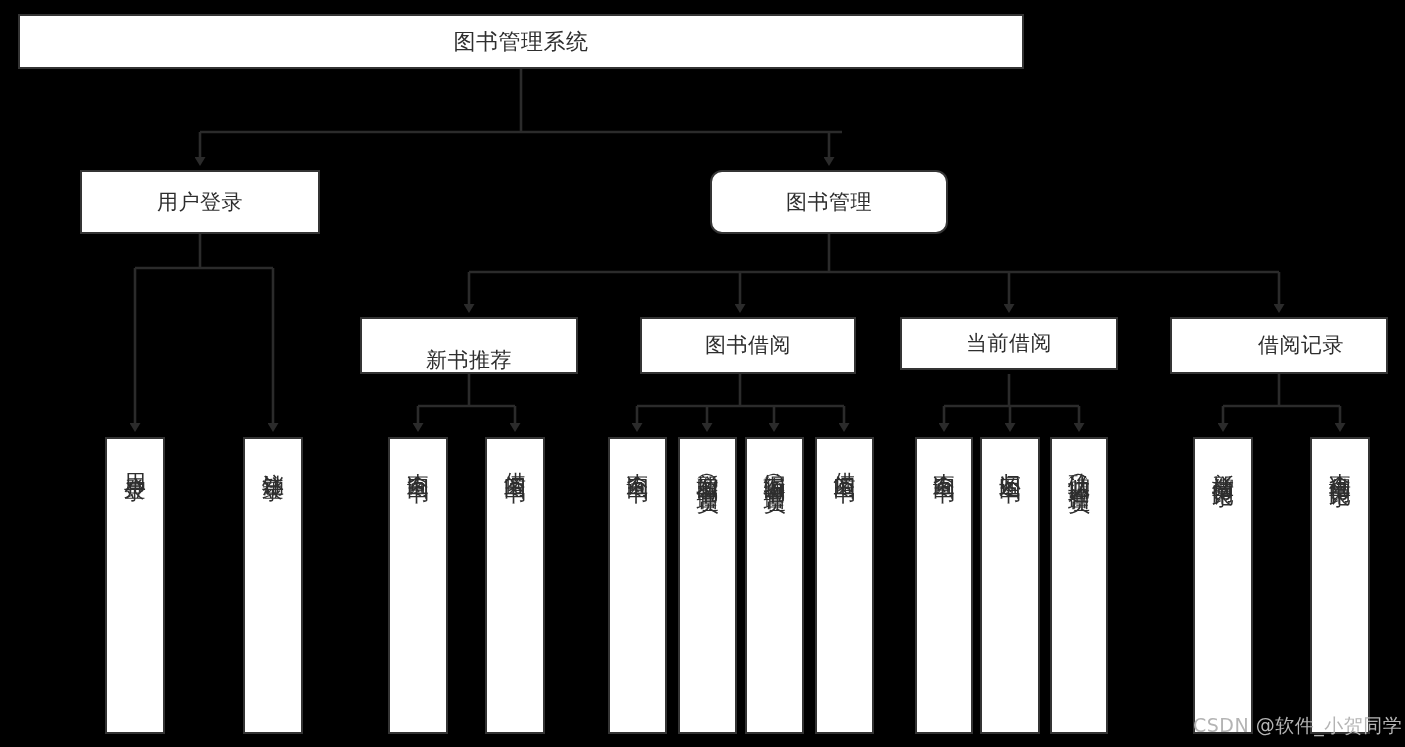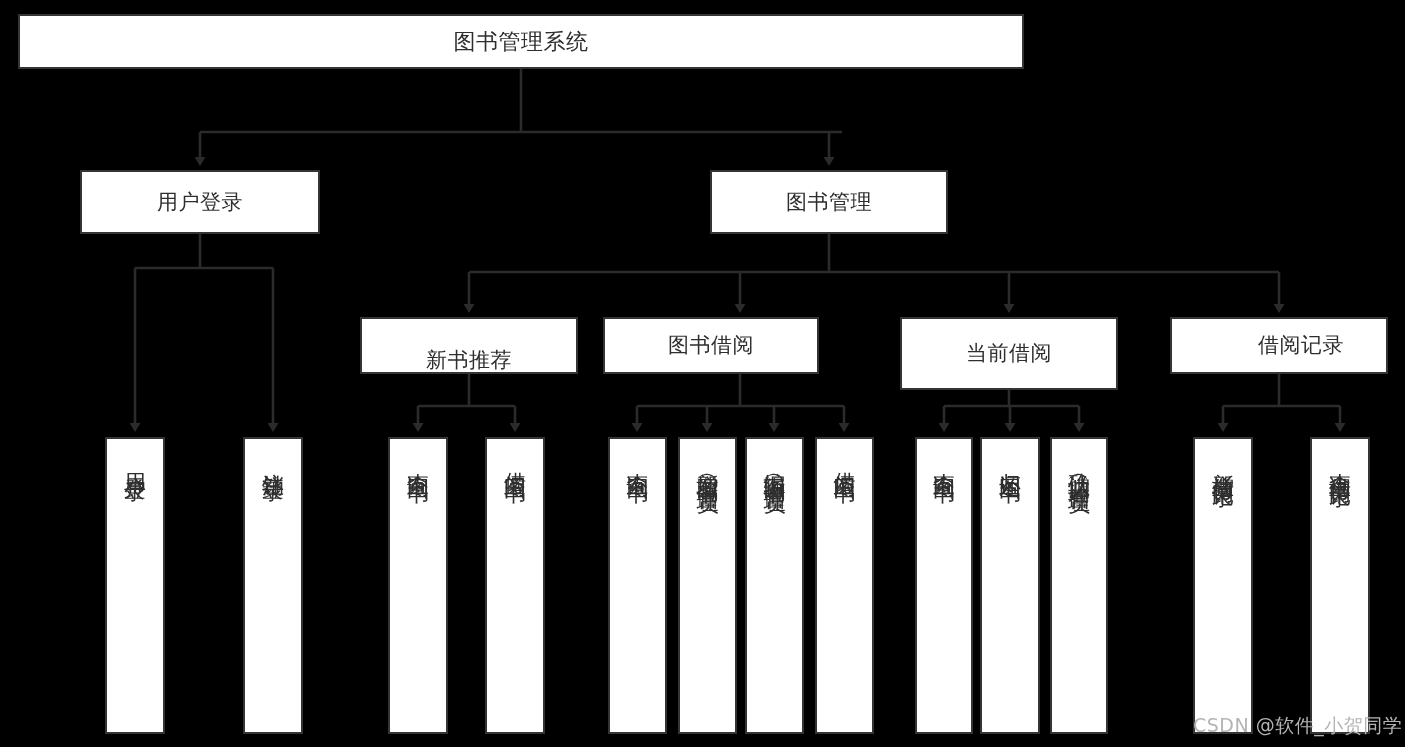--- a/index.html
+++ b/index.html
@@ -122,30 +122,30 @@
     </g>
   </svg>
 
   <div id="nodes">
       <div class="node root" style="left: 18px; top: 14px; width: 1006px; height: 55px;">
         <span class="label">图书管理系统</span>
       </div>
       <div class="node level2" style="left: 80px; top: 170px; width: 240px; height: 64px;">
         <span class="label">用户登录</span>
       </div>
-      <div class="node level2" style="left: 710px; top: 170px; width: 238px; height: 64px;">
+      <div class="node level2" style="left: 710px; top: 170px; width: 238px; height: 64px; border-radius: 12px;">
         <span class="label">图书管理</span>
       </div>
       <div class="node level3" style="left: 360px; top: 317px; width: 218px; height: 57px; align-items: flex-end;">
         <span class="label">新书推荐</span>
       </div>
-      <div class="node level3" style="left: 603px; top: 317px; width: 216px; height: 57px;">
+      <div class="node level3" style="left: 640px; top: 317px; width: 216px; height: 57px;">
         <span class="label">图书借阅</span>
       </div>
-      <div class="node level3" style="left: 900px; top: 317px; width: 218px; height: 73px;">
+      <div class="node level3" style="left: 900px; top: 317px; width: 218px; height: 53px;">
         <span class="label">当前借阅</span>
       </div>
       <div class="node level3" style="left: 1170px; top: 317px; width: 218px; height: 57px; padding-left: 44px;">
         <span class="label">借阅记录</span>
       </div>
       <div class="node leaf" style="left: 105px; top: 437px; width: 60px; height: 297px;">
         <span class="label">用户登录</span>
       </div>
       <div class="node leaf" style="left: 243px; top: 437px; width: 60px; height: 297px;">
         <span class="label">注销登录</span>

